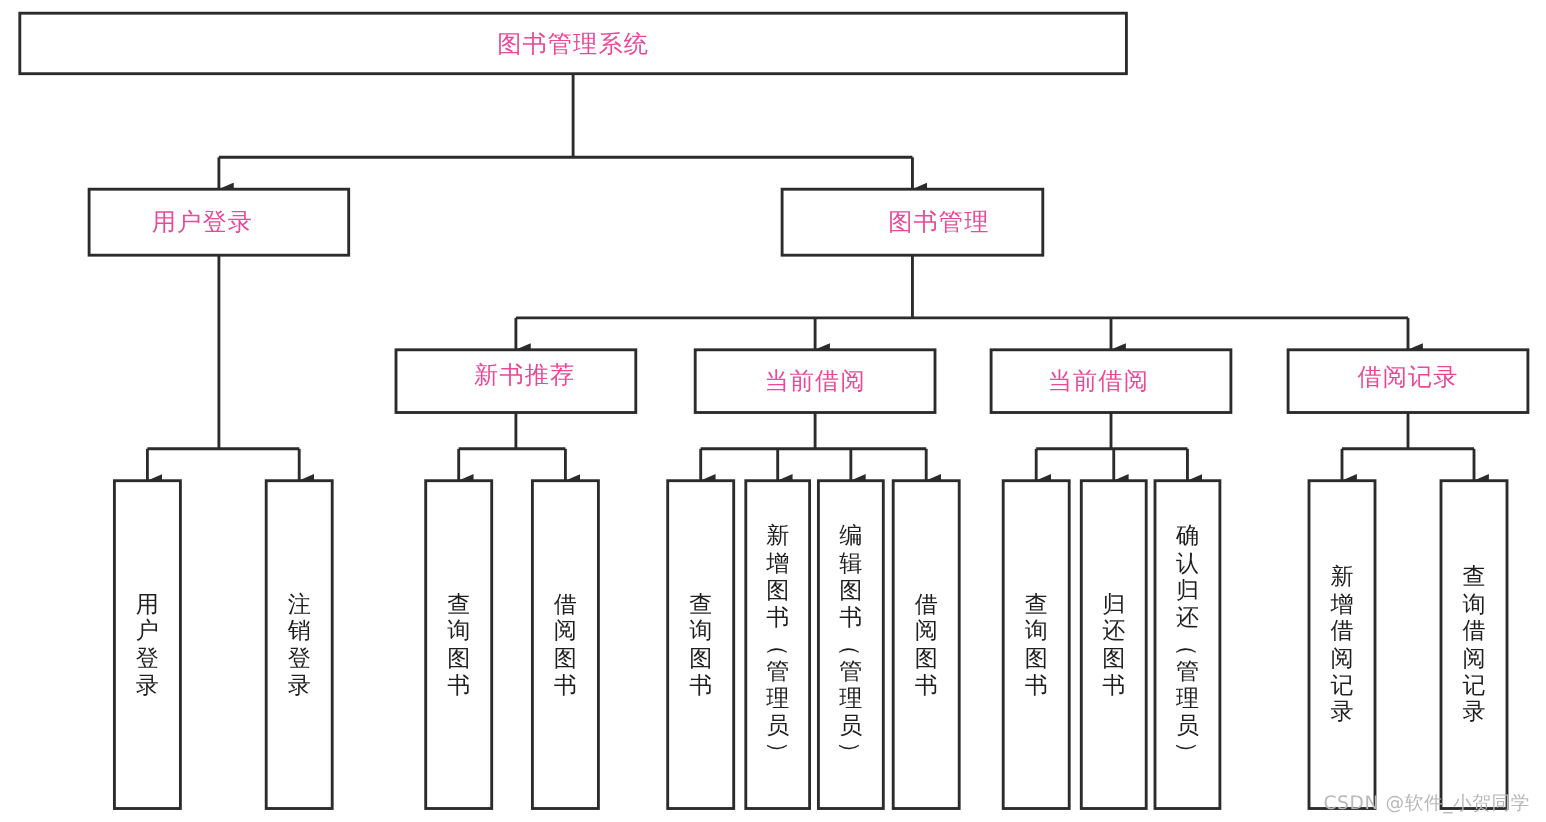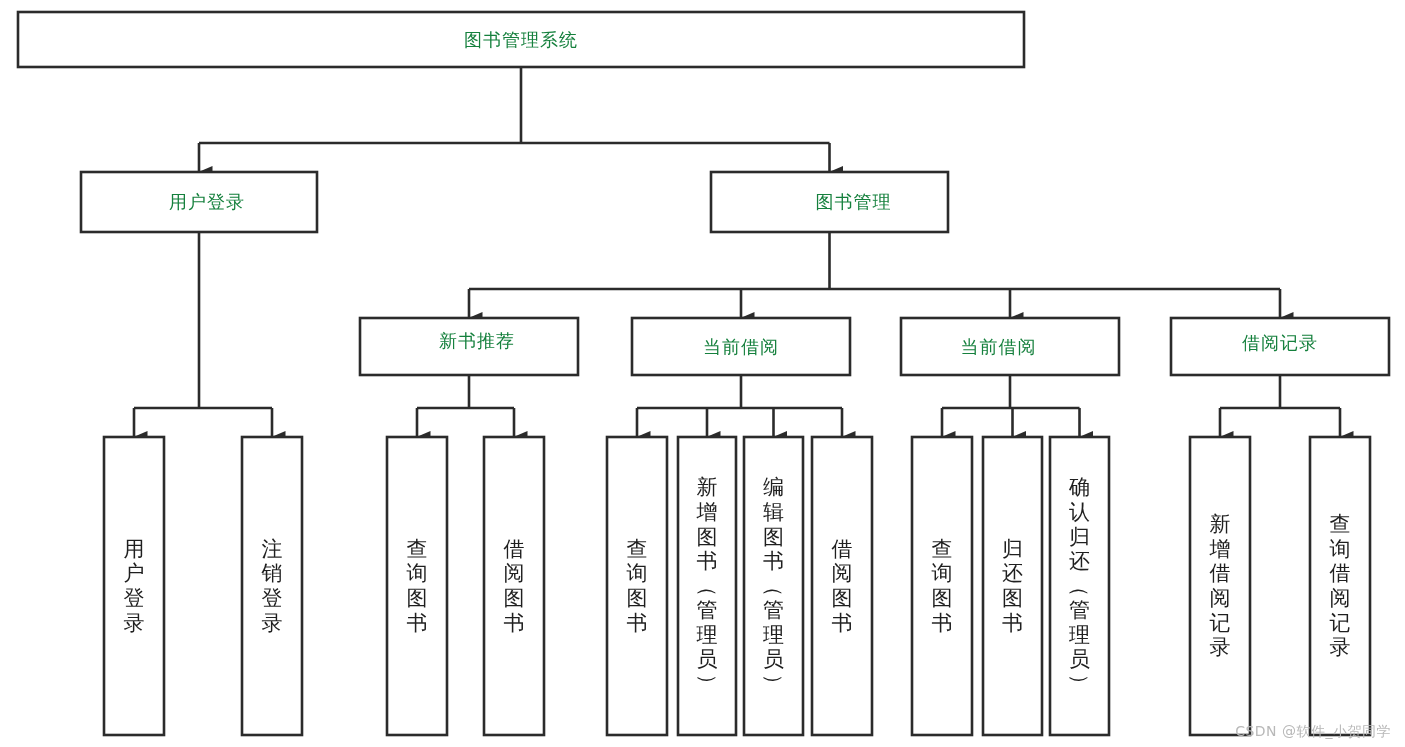--- a/index.html
+++ b/index.html
@@ -40,21 +40,21 @@
   }
   .arrow-head {
     fill: #2b2b2b;
     stroke: none;
   }
   .watermark-text {
     position: absolute;
     right: 14px;
     bottom: 6px;
     font-family: "DejaVu Sans", "Liberation Sans", sans-serif;
-    font-size: 14px;
+    font-size: 17px;
     color: #b8b8b8;
     white-space: nowrap;
     user-select: none;
     letter-spacing: 0.5px;
   }
   .vlabel-wrap {
     position: absolute;
     display: flex;
     flex-direction: column;
     align-items: center;
@@ -68,22 +68,22 @@
     color: #1f1f1f;
     display: block;
     text-align: center;
   }
   .hbox-label {
     position: absolute;
     display: flex;
     align-items: center;
     justify-content: center;
     font-family: "DejaVu Sans", "Liberation Sans", sans-serif;
-    font-size: 18px;
-    color: #15803d;
+    font-size: 22px;
+    color: #ec4899;
     pointer-events: none;
     letter-spacing: 1px;
   }
 </style>
 </head>
 <body>
 
 <div id="diagram-root">
 
   <svg id="chart-svg" viewBox="0 0 1405 747">
@@ -146,21 +146,21 @@
         <rect x="912" y="437" width="60" height="298" class="node-box"></rect>
         <rect x="983" y="437" width="59" height="298" class="node-box"></rect>
         <rect x="1050" y="437" width="59" height="298" class="node-box"></rect>
         <rect x="1190" y="437" width="60" height="298" class="node-box"></rect>
         <rect x="1310" y="437" width="60" height="298" class="node-box"></rect>
       </g>
   </svg>
 
   <div id="labels-layer">
       <div class="hbox-label" style="left: 18px; top: 12px; width: 1006px; height: 55px;">图书管理系统</div>
-      <div class="hbox-label" style="left: 89px; top: 172px; width: 236px; height: 60px;">用户登录</div>
+      <div class="hbox-label" style="left: 66px; top: 172px; width: 236px; height: 60px;">用户登录</div>
       <div class="hbox-label" style="left: 711px; top: 172px; width: 285px; height: 60px;">图书管理</div>
       <div class="hbox-label" style="left: 368px; top: 318px; width: 218px; height: 45px;">新书推荐</div>
       <div class="hbox-label" style="left: 632px; top: 318px; width: 218px; height: 57px;">当前借阅</div>
       <div class="hbox-label" style="left: 901px; top: 318px; width: 195px; height: 57px;">当前借阅</div>
       <div class="hbox-label" style="left: 1171px; top: 318px; width: 218px; height: 49px;">借阅记录</div>
       <div class="vlabel-wrap" style="left: 104px; top: 437px; width: 60px; height: 298px;">
         <span>用</span>
         <span>户</span>
         <span>登</span>
         <span>录</span>

